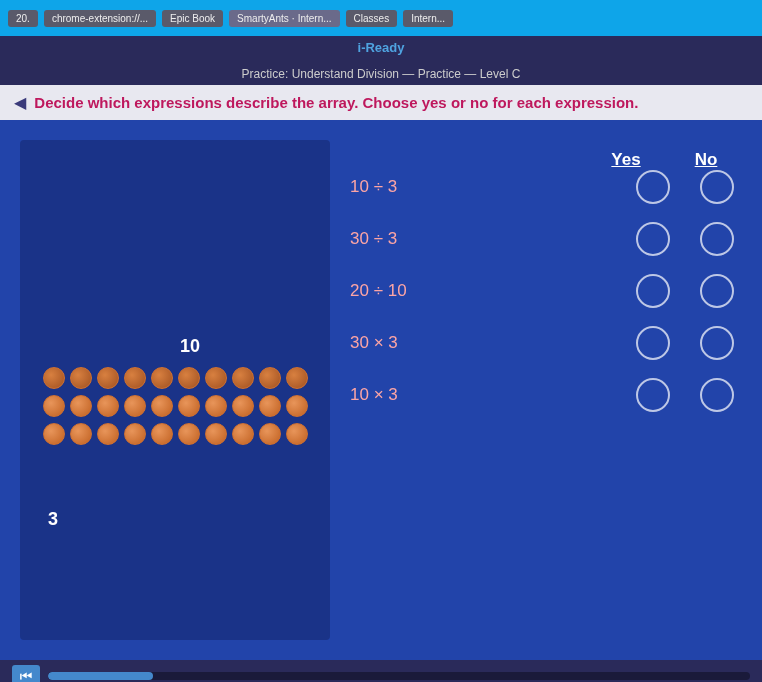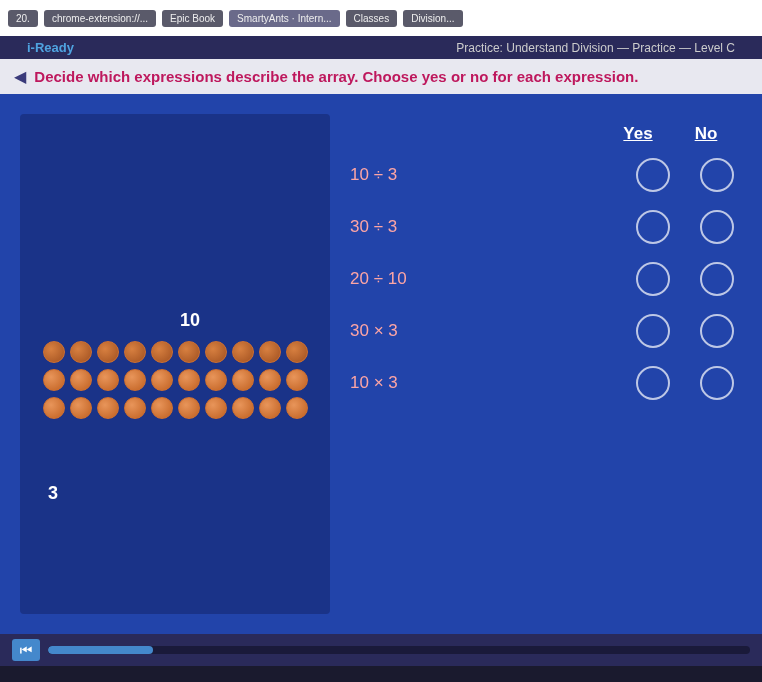--- a/index.html
+++ b/index.html
@@ -8,44 +8,45 @@
       height: 682px;
       background: #1a1a2e;
       font-family: Arial, sans-serif;
       overflow: hidden;
     }
 
     
     .browser-bar {
       width: 100%;
       height: 36px;
-      background: #ffffff;
+      background: #0ea5e9;
       display: flex;
       align-items: center;
       padding: 0 8px;
       gap: 6px;
       font-size: 11px;
       color: #ccc;
     }
     .browser-tab {
       background: #5a5a6a;
       padding: 3px 8px;
       border-radius: 3px;
       font-size: 10px;
       color: #eee;
     }
     .browser-tab.active { background: #6a6a8a; }
 
     
     .header {
       background: #2a2a5a;
-      padding: 4px 27px;
+      padding: 4px 0;
       display: flex;
       align-items: center;
       gap: 12px;
+      flex-direction: column;
     }
     .header-logo {
       color: #4fa3e0;
       font-size: 13px;
       font-weight: bold;
     }
     .breadcrumb {
       color: #ccc;
       font-size: 12px;
       flex: 1;
@@ -141,22 +142,22 @@
       flex: 1;
       display: flex;
       flex-direction: column;
       justify-content: flex-start;
       padding-top: 10px;
     }
 
     .yes-no-header {
       display: flex;
       justify-content: flex-end;
-      gap: 32px;
-      margin-bottom: 14px;
+      gap: 44px;
+      margin-bottom: 0;
       padding-right: 18px;
     }
 
     .yes-label, .no-label {
       color: white;
       font-size: 17px;
       font-weight: bold;
       text-decoration: underline;
       width: 36px;
       text-align: center;
@@ -240,21 +241,21 @@
   </style>
 </head>
 <body>
 
 <div class="browser-bar">
   <span class="browser-tab">20.</span>
   <span class="browser-tab">chrome-extension://...</span>
   <span class="browser-tab">Epic Book</span>
   <span class="browser-tab active">SmartyAnts · Intern...</span>
   <span class="browser-tab">Classes</span>
-  <span class="browser-tab">Division...</span>
+  <span class="browser-tab">Intern...</span>
 </div>
 
 <div class="header">
   <span class="header-logo">i-Ready</span>
   <span class="breadcrumb">Practice: Understand Division — Practice — Level C</span>
 </div>
 
 <div class="instruction-bar">
   <span class="speaker-icon">◀</span>
   <span class="instruction-text">Decide which expressions describe the array. Choose yes or no for each expression.</span>

